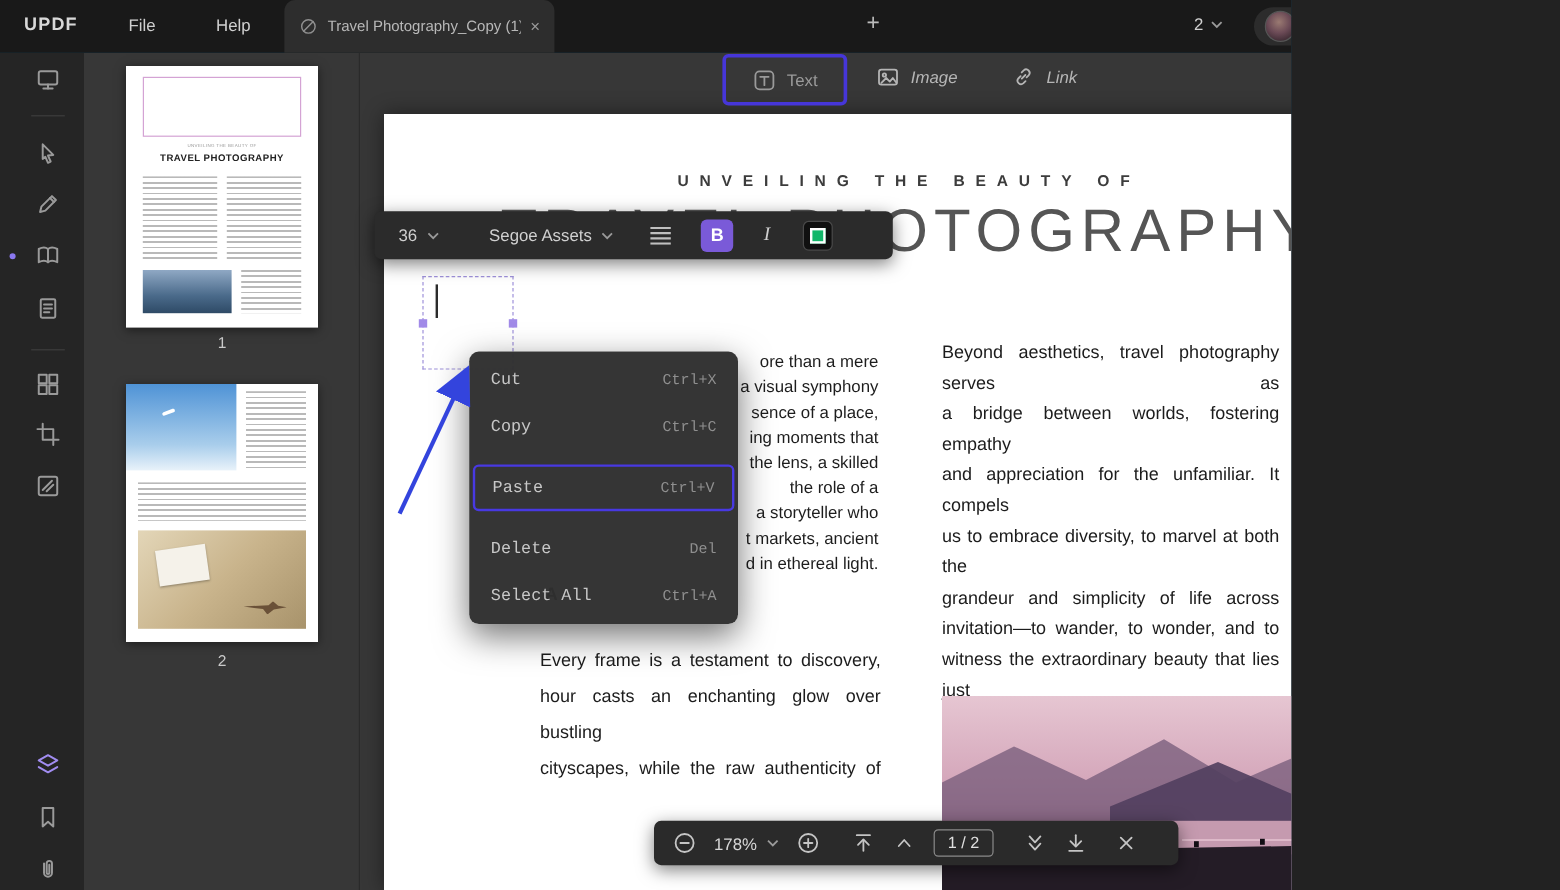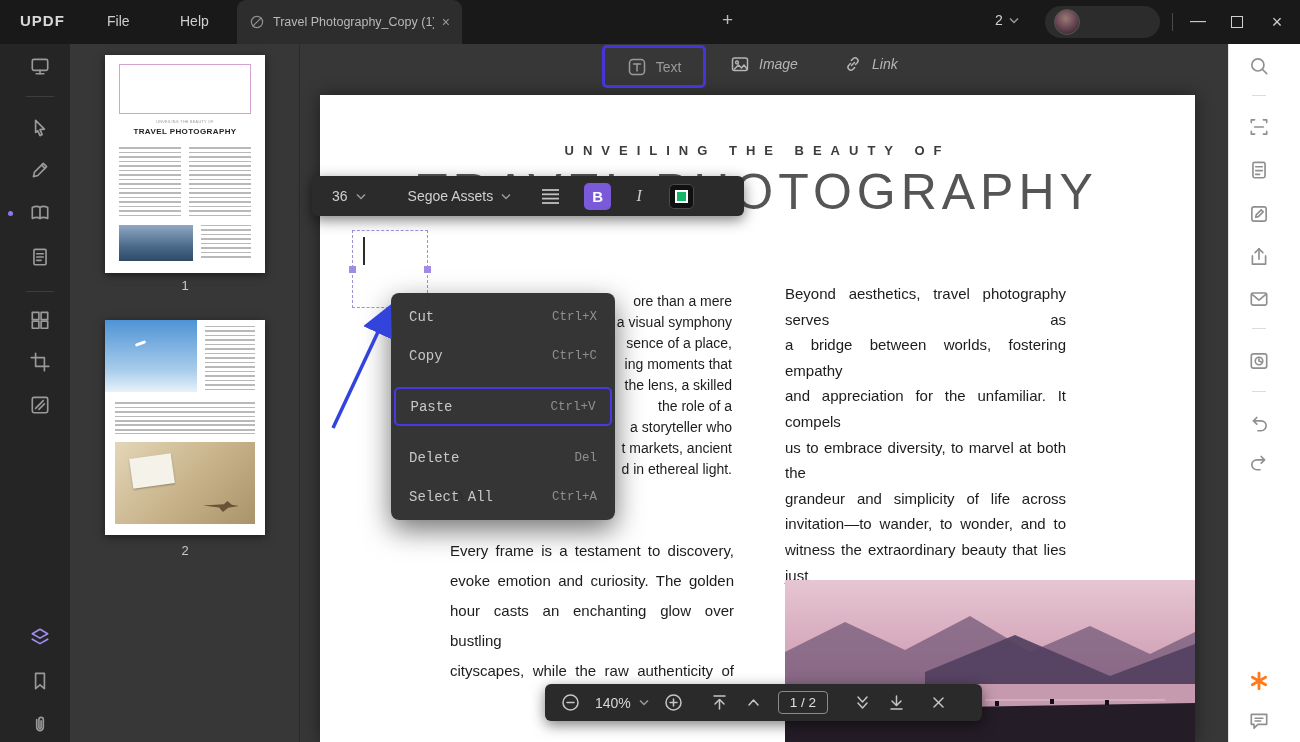--- a/index.html
+++ b/index.html
@@ -1,18 +1,18 @@
 <!DOCTYPE html>
 <html><head>
 <meta charset="utf-8">
 <style>
   * { box-sizing: border-box; margin: 0; padding: 0; }
   body { margin: 0; background: #222; }
   .app {
-    position: relative; width: 1300px; height: 742px; overflow: hidden;
+    position: relative; width: 1076px; height: 742px; overflow: hidden;
     background: #0c4a6e; font-family: "Liberation Sans", sans-serif;
     -webkit-font-smoothing: antialiased;
   }
 
   
   .titlebar { position: absolute; left:0; top:0; width:1300px; height:44px; background:#191919; z-index:20; }
   .logo { position:absolute; left:20px; top:12px; font-size:15px; font-weight:bold; letter-spacing:1px; color:#d8d8d8; }
   .menu-item { position:absolute; top:13px; font-size:14px; color:#cfcfcf; cursor:default; }
   .tab { position:absolute; left:237px; top:0; width:225px; height:44px; background:#2d2d2d;
          border-radius:9px 9px 0 0; display:flex; align-items:center; padding:0 12px; gap:8px; }
@@ -280,21 +280,20 @@
       <div class="frag">the lens, a skilled</div>
       <div class="frag">the role of a</div>
       <div class="frag">a storyteller who</div>
       <div class="frag">t markets, ancient</div>
       <div class="frag">d in ethereal light.</div>
     </div>
     <div class="mark-a">A</div>
 
     <div class="lpara">
       <div class="jline">Every frame is a testament to discovery,</div>
-      <div class="jline">evoke emotion and curiosity. The golden</div>
       <div class="jline">hour casts an enchanting glow over bustling</div>
       <div class="jline">cityscapes, while the raw authenticity of</div>
 
     </div>
 
     <div class="rpara">
       <div class="jline">Beyond aesthetics, travel photography serves as</div>
       <div class="jline">a bridge between worlds, fostering empathy</div>
       <div class="jline">and appreciation for the unfamiliar. It compels</div>
       <div class="jline">us to embrace diversity, to marvel at both the</div>
@@ -411,21 +410,21 @@
   </svg>
 
   <div class="zoom-bar">
     <span class="zb-ic">
       <svg viewBox="0 0 19 19">
           <circle cx="9.5" cy="9.5" r="7.5"></circle>
           <line x1="6" y1="9.5" x2="13" y2="9.5"></line>
         </svg>
     </span>
     <span class="zb-zoom">
-      <span>140%</span>
+      <span>178%</span>
       <svg class="chev" viewBox="0 0 10 7">
           <polyline points="1,1.5 5,5.5 9,1.5"></polyline>
         </svg>
     </span>
     <span class="zb-ic">
       <svg viewBox="0 0 19 19">
           <circle cx="9.5" cy="9.5" r="7.5"></circle>
           <line x1="6" y1="9.5" x2="13" y2="9.5"></line>
           <line x1="9.5" y1="6" x2="9.5" y2="13"></line>
         </svg>

